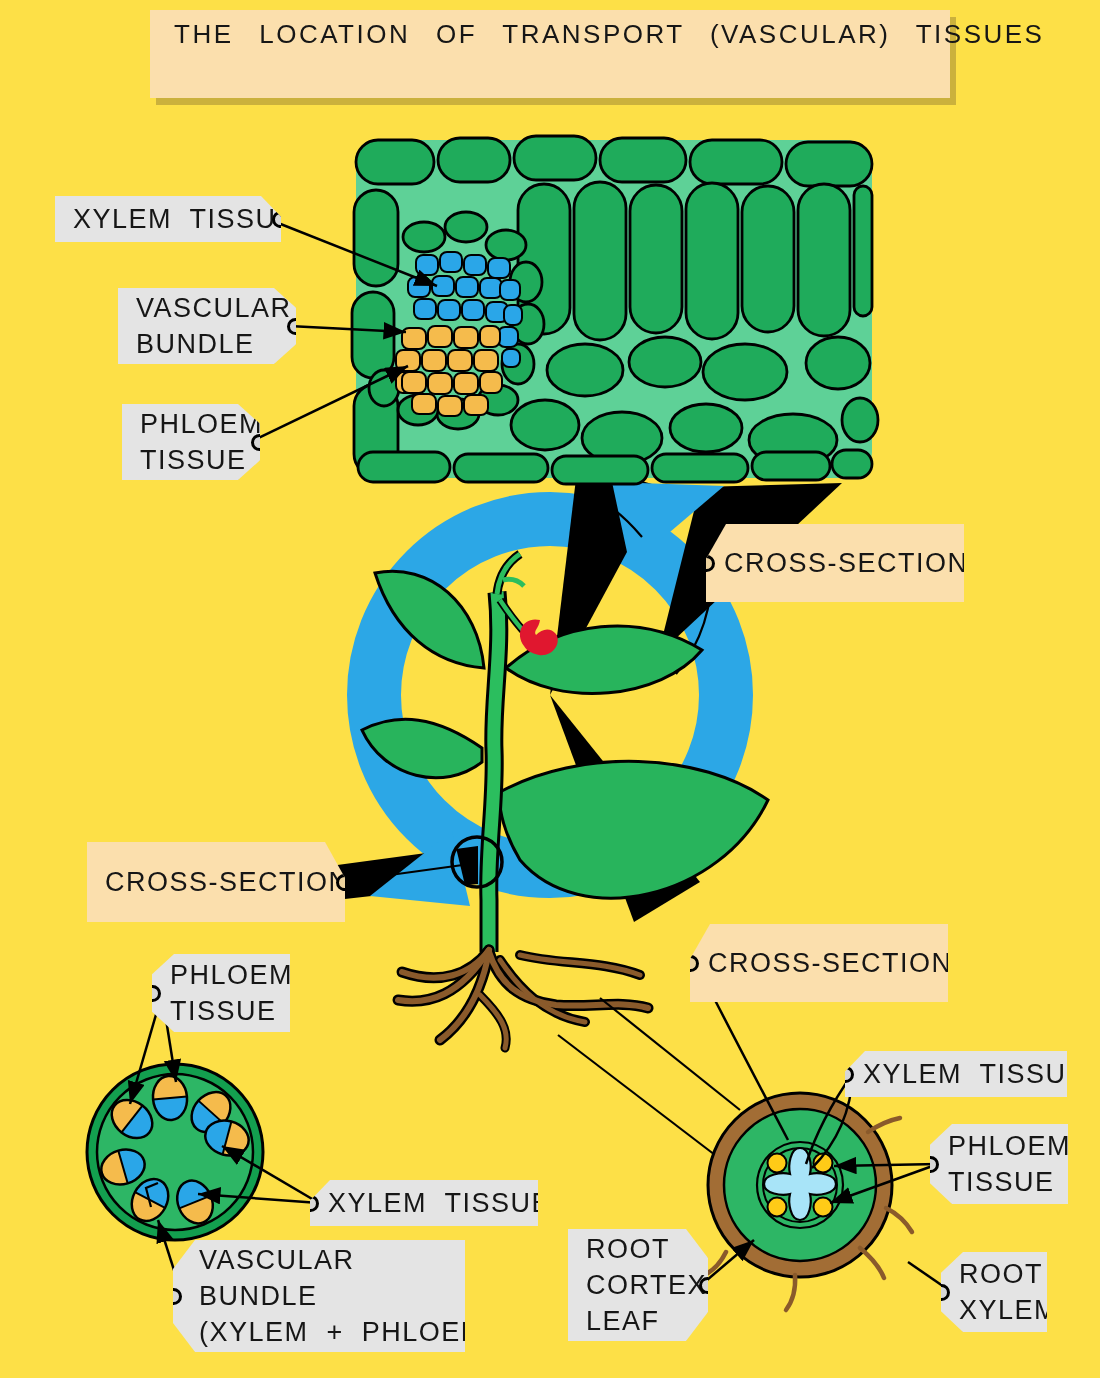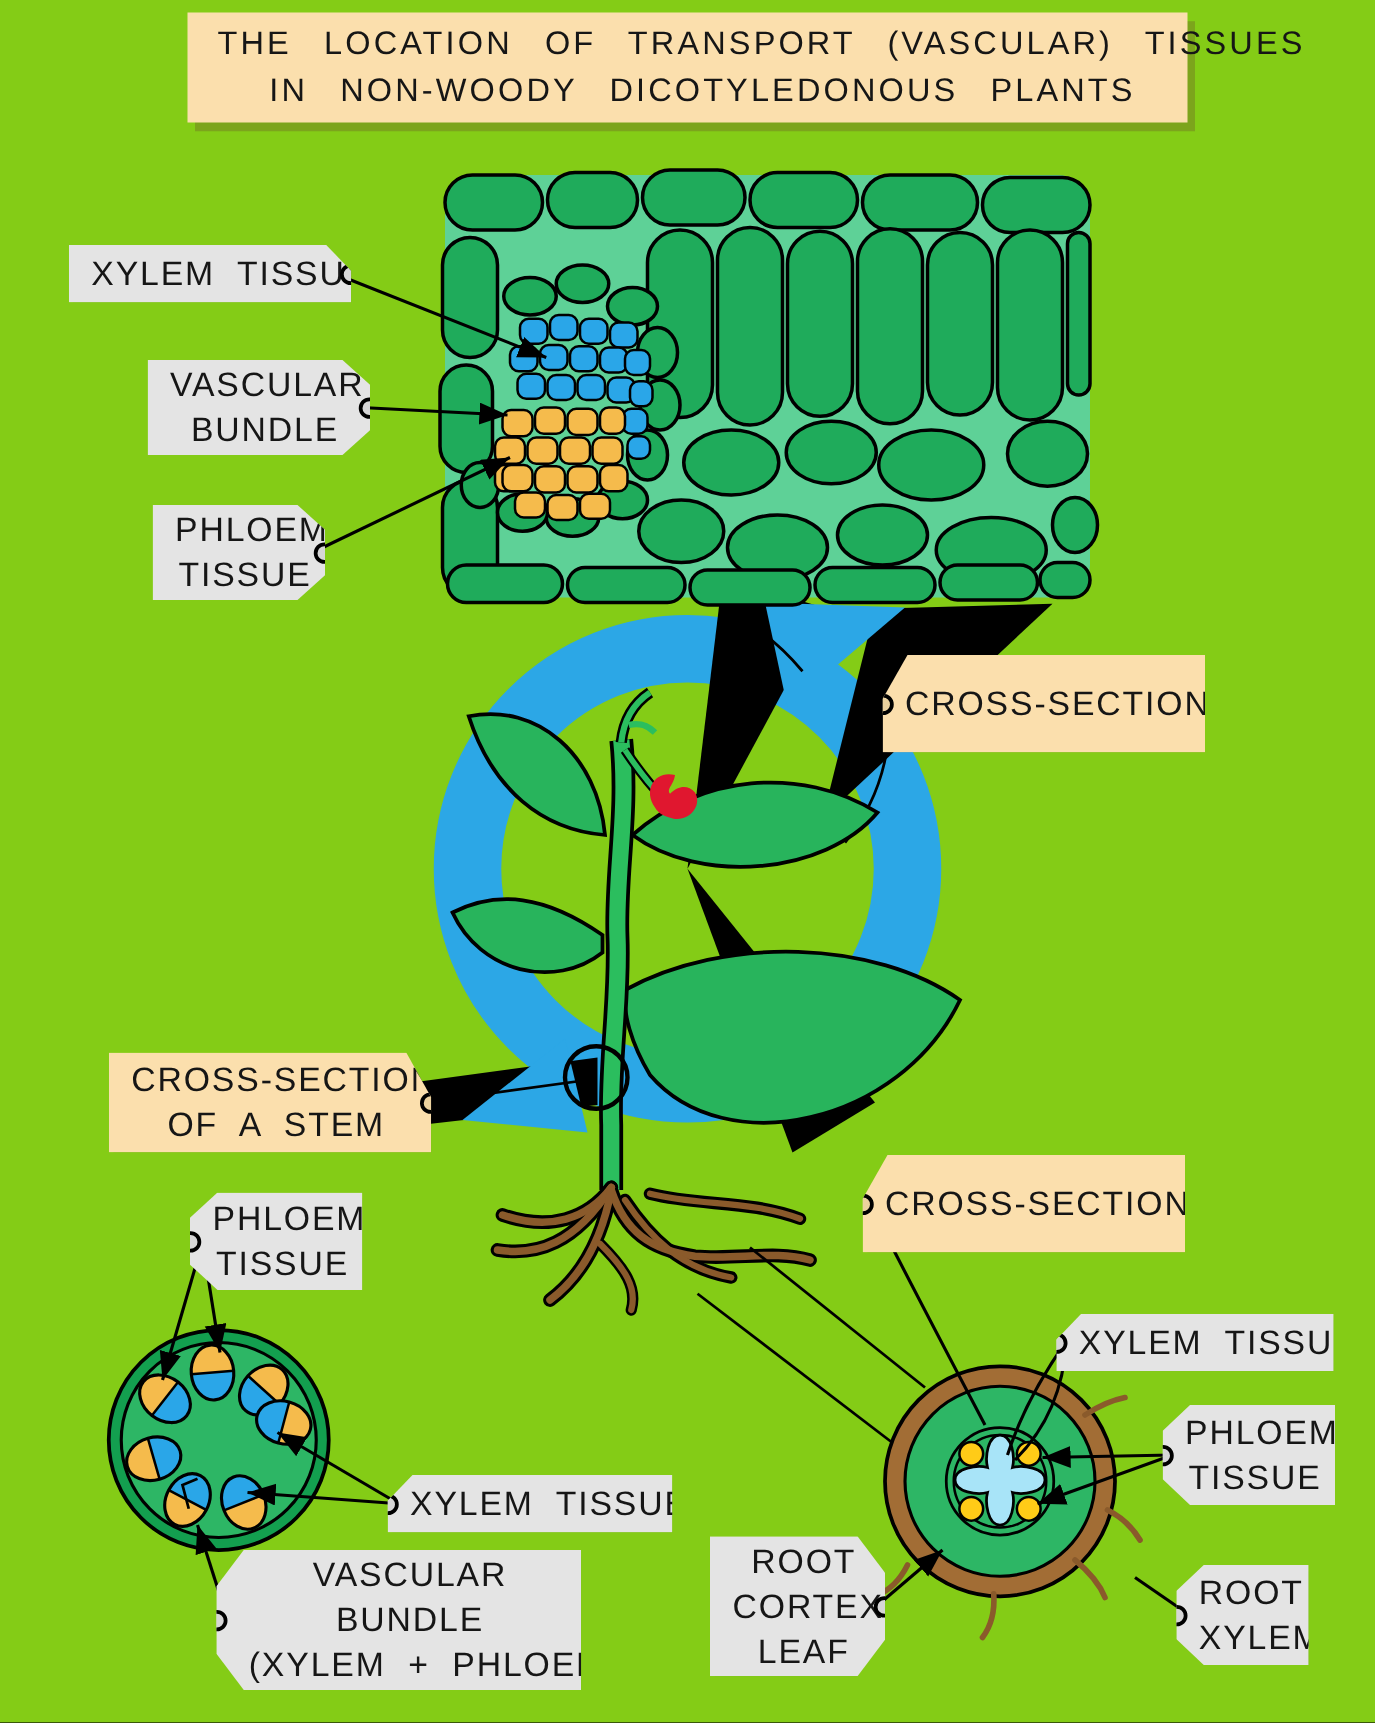--- a/index.html
+++ b/index.html
@@ -1,17 +1,17 @@
 <!DOCTYPE html>
 <html style="--peach: #FBDFAD; --gray: #E4E4E4; --cell-green: #1FAB5B; --cell-green-light: #5ED197; --cell-blue: #2AA6E8; --cell-orange: #F5BB4C; --ring-blue: #2CA7E6; --leaf-green: #28B45C; --stem-green: #2BBE5E; --flower-red: #E0172F; --root-brown: #8A5A2B; --root-ring-brown: #A26D35; --section-green: #2DB665; --section-green-dark: #139F4F; --xylem-lightblue: #A8E4F8; --phloem-yellow: #FFCB17;"><head>
 <meta charset="utf-8">
 <style>
   html,body{margin:0;padding:0;background:#000;}
-  #canvas{position:relative;width:1100px;height:1378px;background:#84cc16;overflow:hidden;
-          font-family:"Liberation Sans", sans-serif;text-align:center;}
+  #canvas{position:relative;width:1100px;height:1378px;background:#fde047;overflow:hidden;
+          font-family:"Liberation Sans", sans-serif;}
   svg{position:absolute;left:0;top:0;}
 
   
   .cG{fill:var(--cell-green);stroke:#000;stroke-width:2.8px;}
   .cGL{fill:var(--cell-green-light);}
   .cB{fill:var(--cell-blue);stroke:#000;stroke-width:2px;}
   .cO{fill:var(--cell-orange);stroke:#000;stroke-width:2px;}
   .ring{stroke:var(--ring-blue);fill:none;}
   .blk{fill:#000;}
   .bluefill{fill:var(--ring-blue);}
@@ -285,21 +285,20 @@
       <path class="ln" d="M853,1073 Q850,1130 812,1168"></path>
       <line class="ln" x1="938" y1="1164" x2="834" y2="1166" marker-end="url(#ah)"></line>
       <line class="ln" x1="938" y1="1164" x2="830" y2="1203" marker-end="url(#ah)"></line>
       <line class="ln" x1="700" y1="1286" x2="754" y2="1240" marker-end="url(#ah)"></line>
       <line class="ln" x1="953" y1="1293" x2="908" y2="1262"></line>
     </g>
   </svg>
 
   <div class="banner">
     <div>THE LOCATION OF TRANSPORT (VASCULAR) TISSUES</div>
-    <div>IN NON-WOODY DICOTYLEDONOUS PLANTS</div>
   </div>
 
   <div class="tag gray bev-tr" style="left:55px;top:196px;width:226px;height:46px;">
     <span>XYLEM TISSUE</span>
     <span class="dot r"></span>
   </div>
 
   <div class="tag gray bev-r2" style="left:118px;top:288px;width:178px;height:76px;">
     <span>VASCULAR</span>
     <span>BUNDLE</span>
@@ -312,21 +311,20 @@
     <span class="dot r"></span>
   </div>
 
   <div class="tag peach bev-tl" style="left:706px;top:524px;width:258px;height:78px;">
     <span>CROSS-SECTION</span>
     <span class="dot l"></span>
   </div>
 
   <div class="tag peach bev-tr" style="left:87px;top:842px;width:258px;height:80px;">
     <span>CROSS-SECTION</span>
-    <span>OF A STEM</span>
     <span class="dot r"></span>
   </div>
 
   <div class="tag gray bev-l2" style="left:152px;top:954px;width:138px;height:78px;">
     <span>PHLOEM</span>
     <span>TISSUE</span>
     <span class="dot l"></span>
   </div>
 
   <div class="tag peach bev-tl" style="left:690px;top:924px;width:258px;height:78px;">

